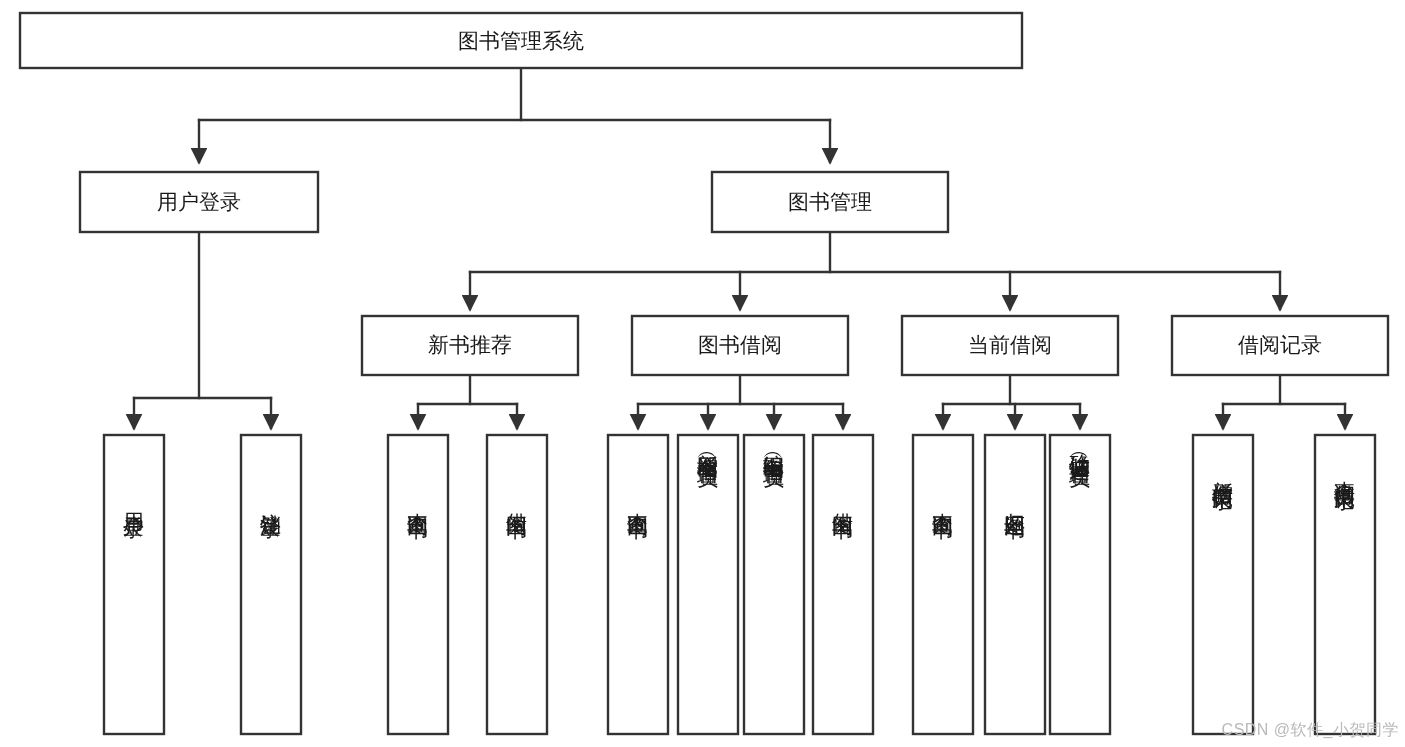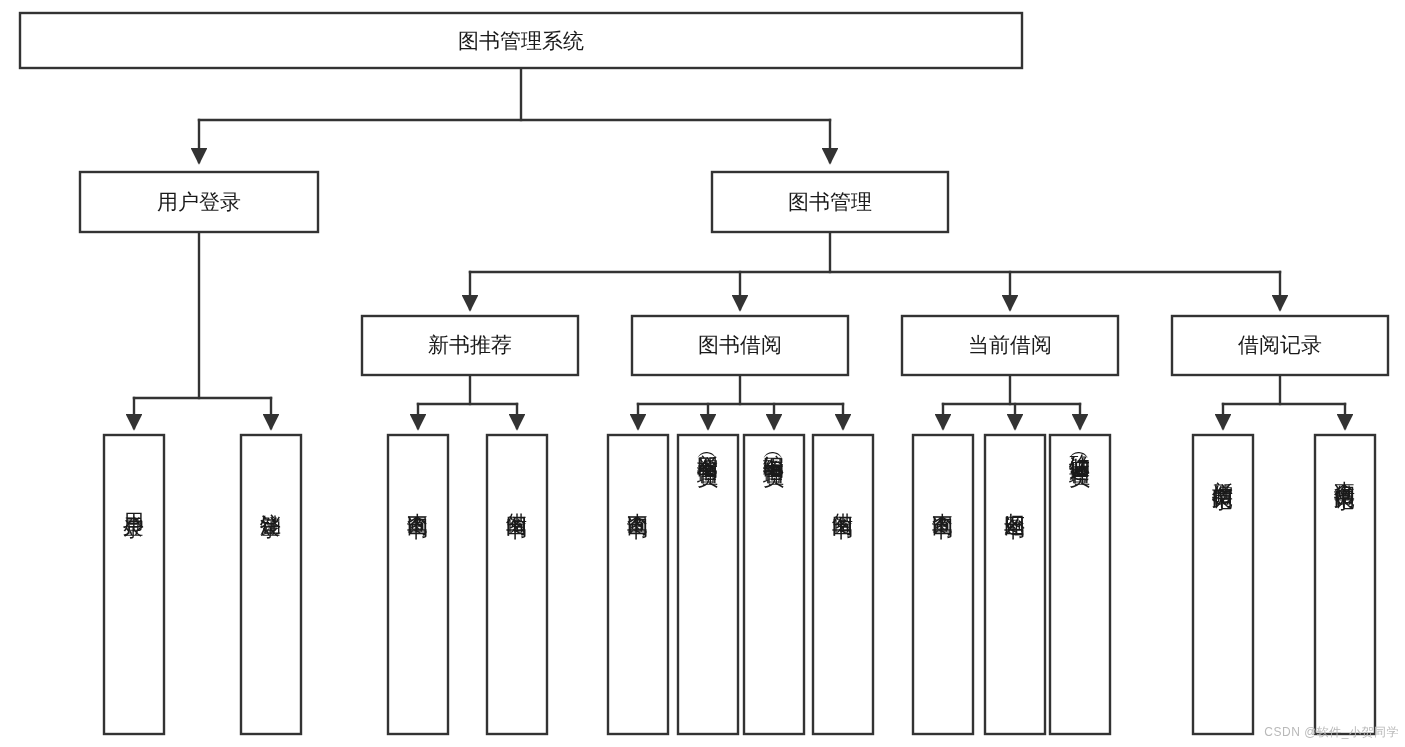--- a/index.html
+++ b/index.html
@@ -56,21 +56,21 @@
     writing-mode: vertical-rl;
     text-orientation: upright;
     text-anchor: middle;
     letter-spacing: 2px;
   }
   .watermark-text {
     position: absolute;
     right: 6px;
     bottom: 6px;
     font-family: "Liberation Sans", "DejaVu Sans", sans-serif;
-    font-size: 12px;
+    font-size: 16px;
     color: #b9b9b9;
     letter-spacing: 0.5px;
     white-space: nowrap;
     pointer-events: none;
   }
 </style>
 </head>
 <body>
 
 <div id="diagram-root">

